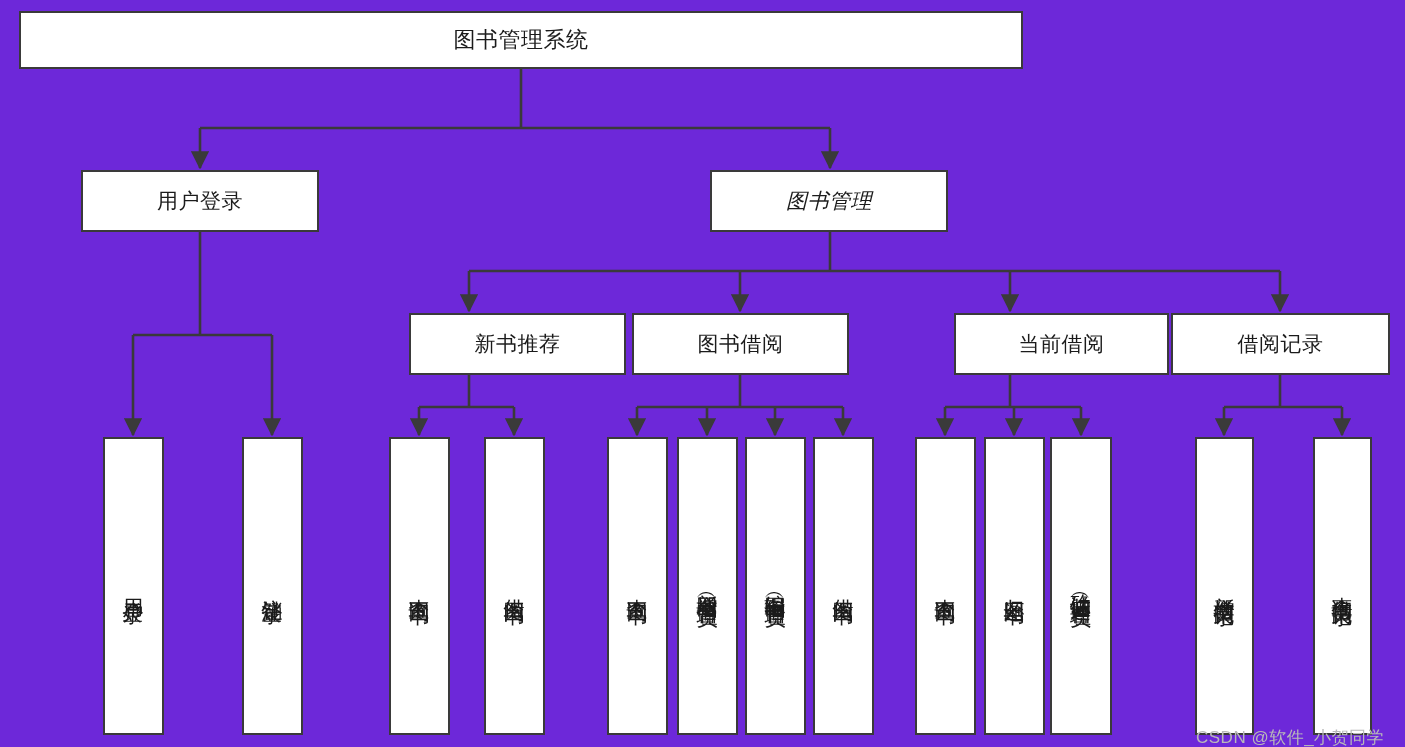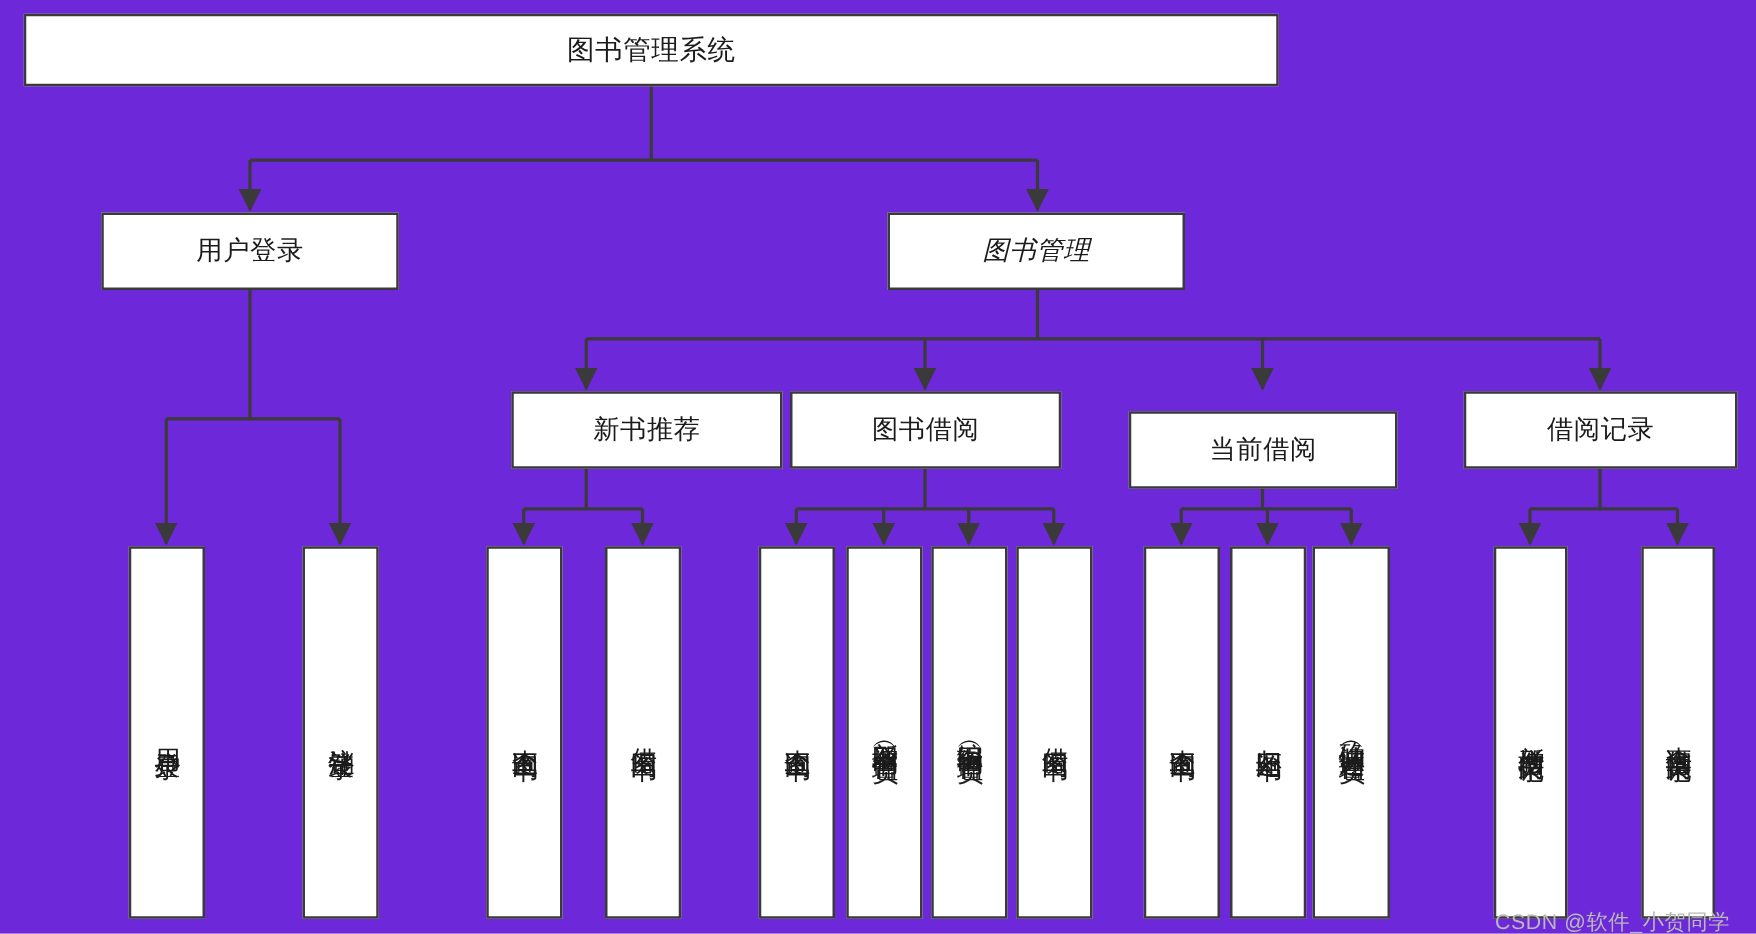--- a/index.html
+++ b/index.html
@@ -136,21 +136,21 @@
   <div class="node horiz" style="left:710px; top:170px; width:238px; height:62px;font-style:italic;">
     <span class="label">图书管理</span>
   </div>
 
   <div class="node horiz" style="left:361px; top:313px; width:217px; height:62px;margin-left:48px;">
     <span class="label">新书推荐</span>
   </div>
   <div class="node horiz" style="left:632px; top:313px; width:217px; height:62px;">
     <span class="label">图书借阅</span>
   </div>
-  <div class="node horiz" style="left:903px; top:313px; width:215px; height:62px;margin-top:16px;">
+  <div class="node horiz" style="left:954px; top:313px; width:215px; height:62px;">
     <span class="label">当前借阅</span>
   </div>
   <div class="node horiz" style="left:1171px; top:313px; width:219px; height:62px;">
     <span class="label">借阅记录</span>
   </div>
 
   <div class="node vert" style="left:103px; top:437px; width:61px; height:298px;">
     <span class="label">用户登录</span>
   </div>
   <div class="node vert" style="left:242px; top:437px; width:61px; height:298px;">

